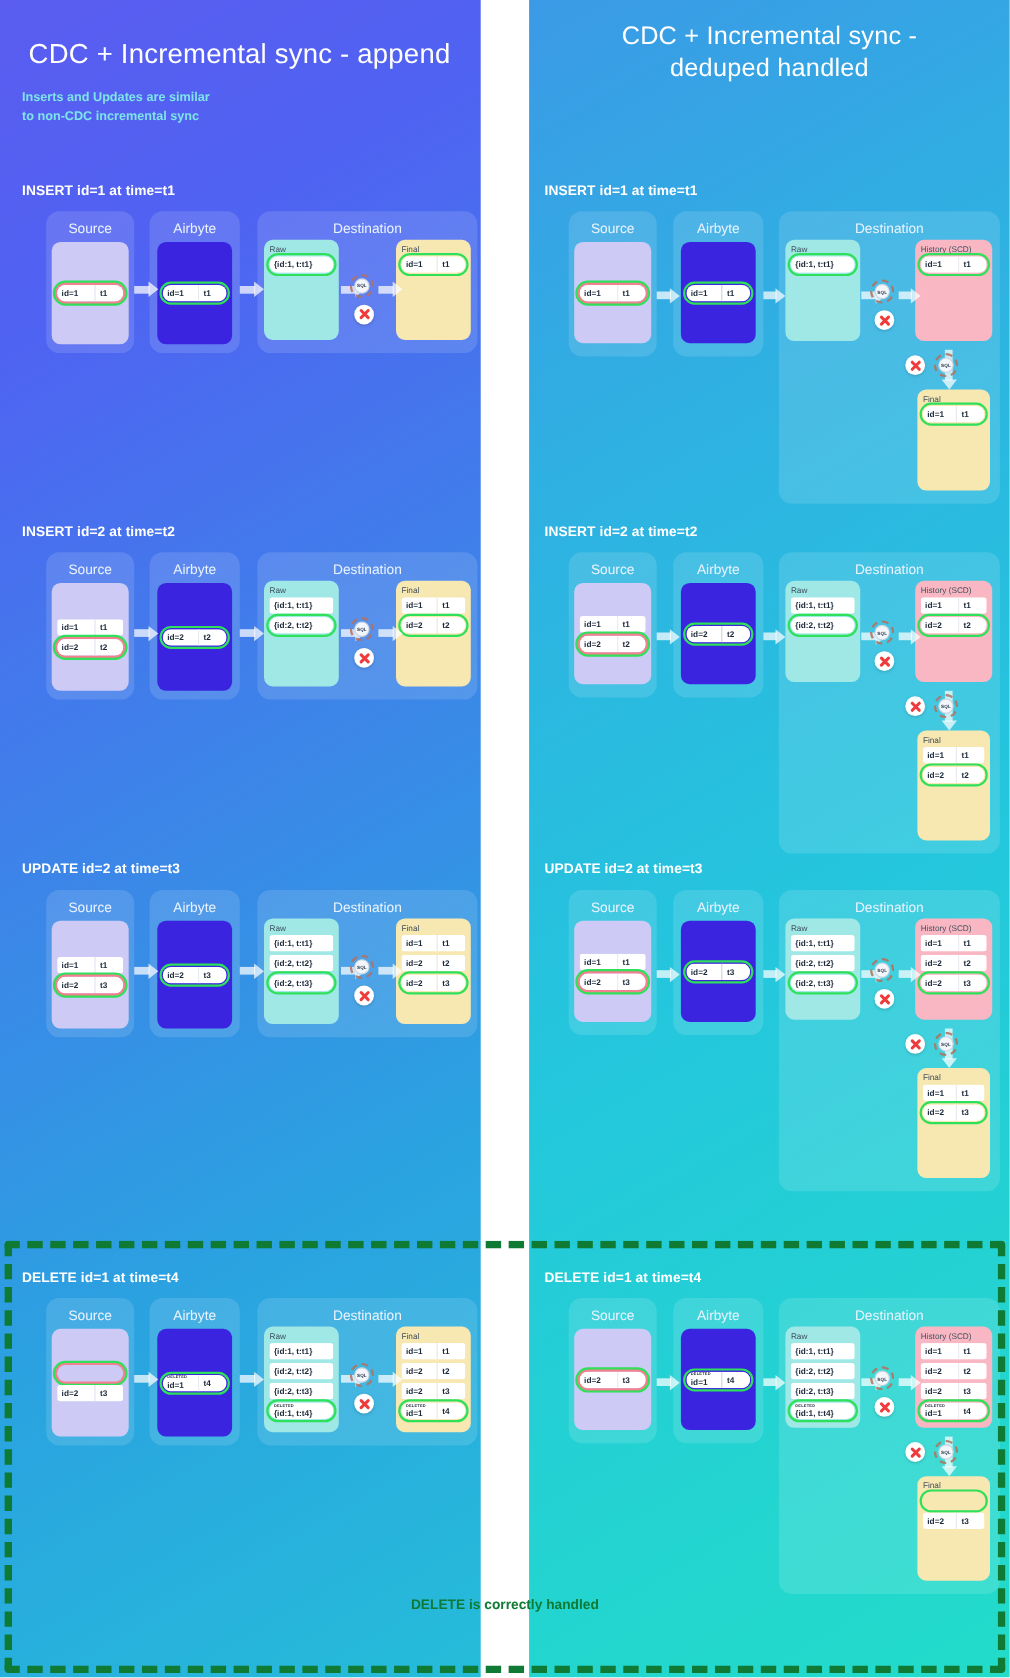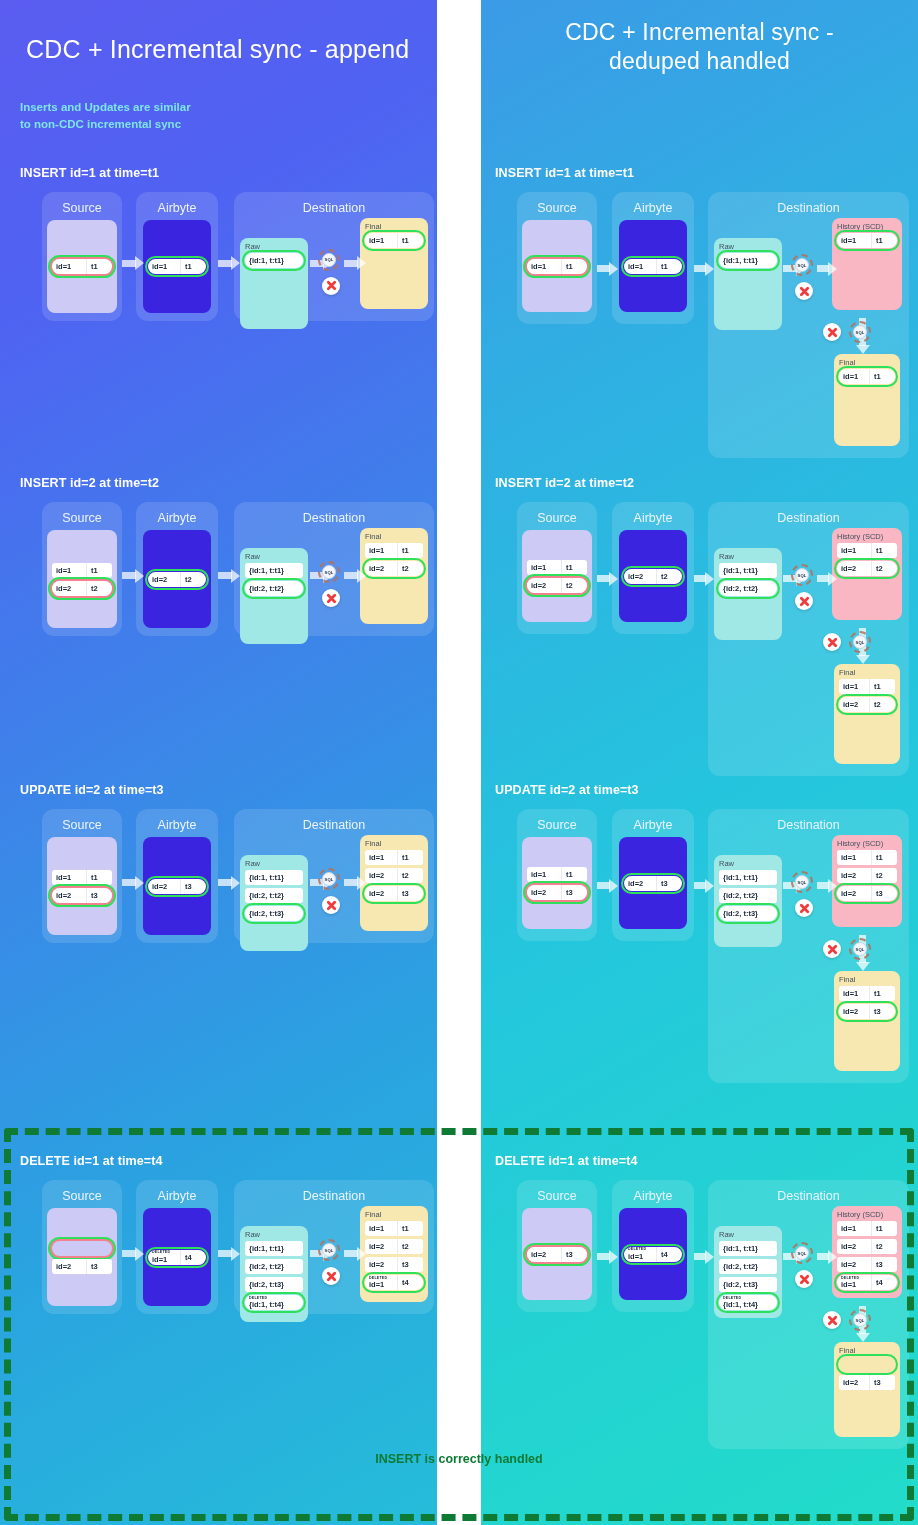--- a/index.html
+++ b/index.html
@@ -20,21 +20,21 @@
 
   
   .ptitle {
     color:#ffffff; font-weight:400; text-align:center;
     letter-spacing:.2px; line-height:1.25;
   }
   .ptitle-left  { font-size:25px; padding:34px 26px 0 26px; text-align:left; }
   .ptitle-right { font-size:23px; padding:18px 52px 0 52px; }
   .subnote {
     color:#7de4e8; font-weight:bold; font-size:11.5px; line-height:1.45;
-    padding:0 0 0 20px; margin-top:34px; white-space:pre-line;
+    padding:0 0 0 20px; margin-top:16px; white-space:pre-line;
   }
   .sec-label {
     color:#ffffff; font-weight:bold; font-size:12.5px;
     letter-spacing:.1px;
   }
 
   .stage {
     background: rgba(255,255,255,.13);
     border-radius: 12px;
     position: relative;
@@ -44,21 +44,21 @@
     padding-top:9px; font-weight:400;
   }
 
   
   .dbox { border-radius:8px; position:relative; }
   .dbox-label { font-size:7.5px; color:#41505e; padding:4px 0 2px 5px; font-weight:400; }
   .dbox-inner { padding:0 5px 6px 5px; display:flex; flex-direction:column; gap:3px;text-align:center; }
 
   .src   { background:#cdcbf5; }
   .ab    { background:#3a24e0; }
-  .raw   { background:#9fe8e6;margin-top:20px; }
+  .raw   { background:#9fe8e6; }
   .scd   { background:#f9b7c3; }
   .final { background:#f7e7b0; }
 
   
   .row {
     display:flex; align-items:stretch; height:15px;
     border-radius:3px; overflow:hidden; position:relative;
   }
   .row .c1, .row .c2 {
     background:#ffffff; display:flex; align-items:center;
@@ -830,14 +830,14 @@
           <div class="xbadge" style="left: 342px; top: 1311px;">
             <svg viewBox="0 0 24 24" aria-hidden="true">
               <path d="M5 5 L19 19 M19 5 L5 19" stroke="#ef3b3b" stroke-width="6" stroke-linecap="round"></path>
             </svg>
           </div>
         </div>
       </div>
   </div>
 
   <div id="delete-band"></div>
-  <div class="band-caption">INSERT is correctly handled</div>
+  <div class="band-caption">DELETE is correctly handled</div>
 </div>
 
 </body></html>

